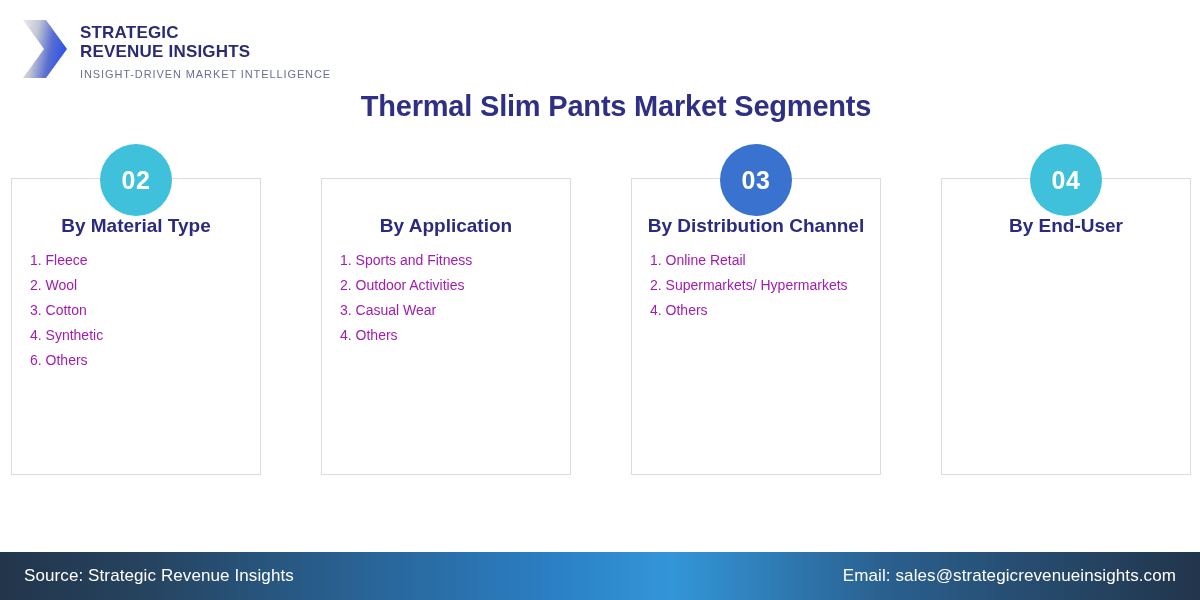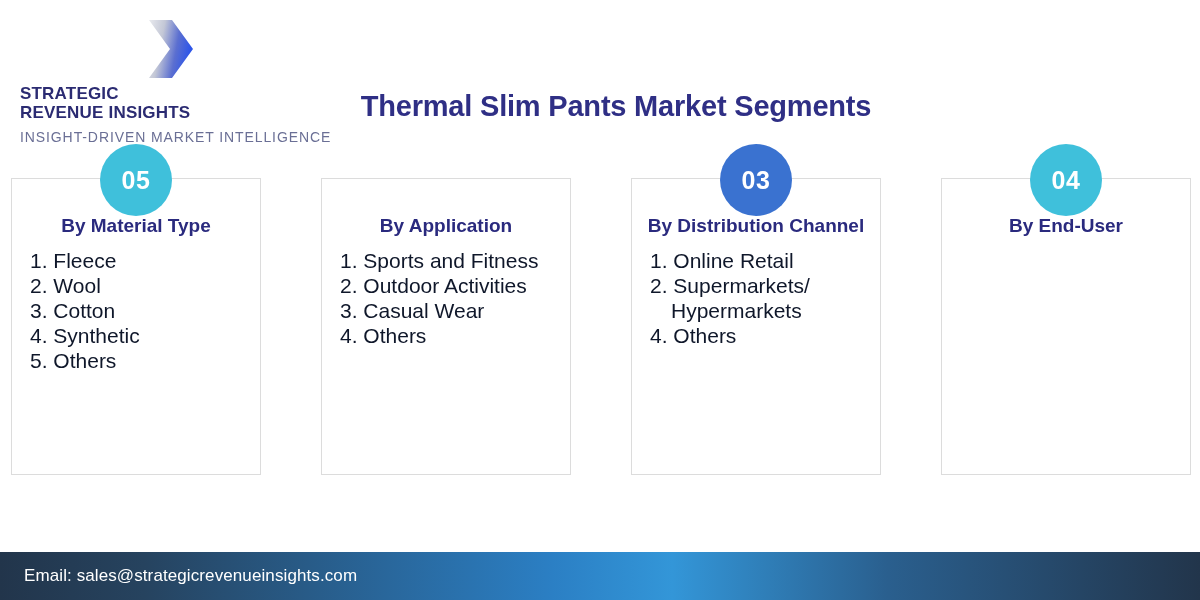--- a/index.html
+++ b/index.html
@@ -14,42 +14,41 @@
     overflow: hidden;
     position: relative;
   }
 
   
   #brand-logo {
     position: absolute;
     left: 20px;
     top: 18px;
     display: flex;
-    align-items: center;
-    flex-direction: column;
+    align-items: flex-end;
   }
   #logo-chevron {
     width: 50px;
     height: 62px;
     flex: 0 0 auto;
     margin-right: 10px;
   }
   #logo-text-block {
     padding-top: 4px;
   }
   .logo-line {
     font-size: 17px;
     font-weight: bold;
     color: #2b2b72;
     letter-spacing: 0.2px;
     line-height: 19px;
     font-family: "Liberation Sans", sans-serif;
   }
   #logo-tagline {
-    font-size: 14px;
+    font-size: 11px;
     color: #6a6f95;
     letter-spacing: 0.9px;
     margin-top: 7px;
     font-family: "Liberation Sans", sans-serif;
     white-space: nowrap;
   }
 
   
   #page-title {
     position: absolute;
@@ -102,22 +101,22 @@
     text-align: center;
     font-size: 19px;
     font-weight: bold;
     color: #2a2a7e;
     line-height: 30px;
   }
   .card-list {
     list-style: none;
     margin: 7px 0 0 0;
     padding: 0 12px 0 18px;
-    color: #0f172a;
-    font-size: 21px;
+    color: #a21caf;
+    font-size: 14px;
     line-height: 25px;
   }
   .card-list li {
     padding-left: 21px;
     text-indent: -21px;
     margin: 0;
   }
 
   
   #footer-bar {
@@ -167,28 +166,28 @@
     <div class="logo-line">REVENUE INSIGHTS</div>
     <div id="logo-tagline">INSIGHT-DRIVEN MARKET INTELLIGENCE</div>
   </div>
 </div>
 
 <div id="page-title">Thermal Slim Pants Market Segments</div>
 
 <div id="cards-row">
 
   <div class="segment-card">
-    <div class="card-badge" style="background: rgb(63, 192, 219);">05</div>
+    <div class="card-badge" style="background: rgb(63, 192, 219);">02</div>
     <div class="card-heading">By Material Type</div>
     <ul class="card-list">
       <li>1. Fleece</li>
       <li>2. Wool</li>
       <li>3. Cotton</li>
       <li>4. Synthetic</li>
-      <li>5. Others</li>
+      <li>6. Others</li>
     </ul>
   </div>
 
   <div class="segment-card">
     <div class="card-heading">By Application</div>
     <ul class="card-list">
       <li>1. Sports and Fitness</li>
       <li>2. Outdoor Activities</li>
       <li>3. Casual Wear</li>
       <li>4. Others</li>
@@ -206,14 +205,15 @@
   </div>
 
   <div class="segment-card">
     <div class="card-badge" style="background: rgb(63, 192, 219);">04</div>
     <div class="card-heading">By End-User</div>
   </div>
 
 </div>
 
 <div id="footer-bar">
+  <div class="footer-text">Source: Strategic Revenue Insights</div>
   <div class="footer-text">Email: sales@strategicrevenueinsights.com</div>
 </div>
 
 </body></html>

